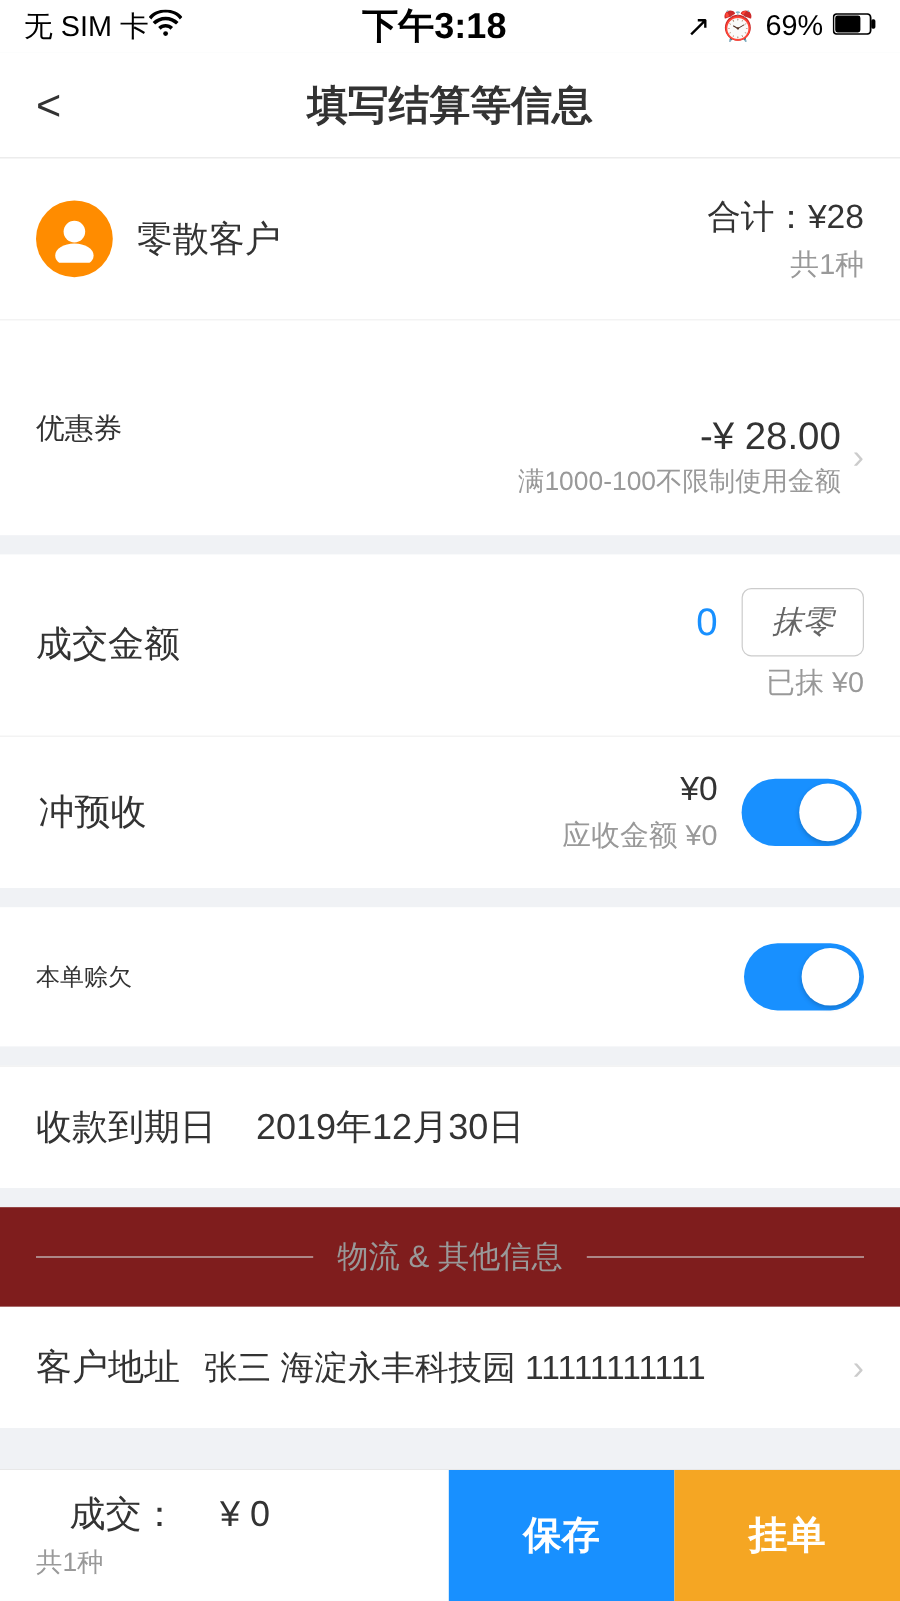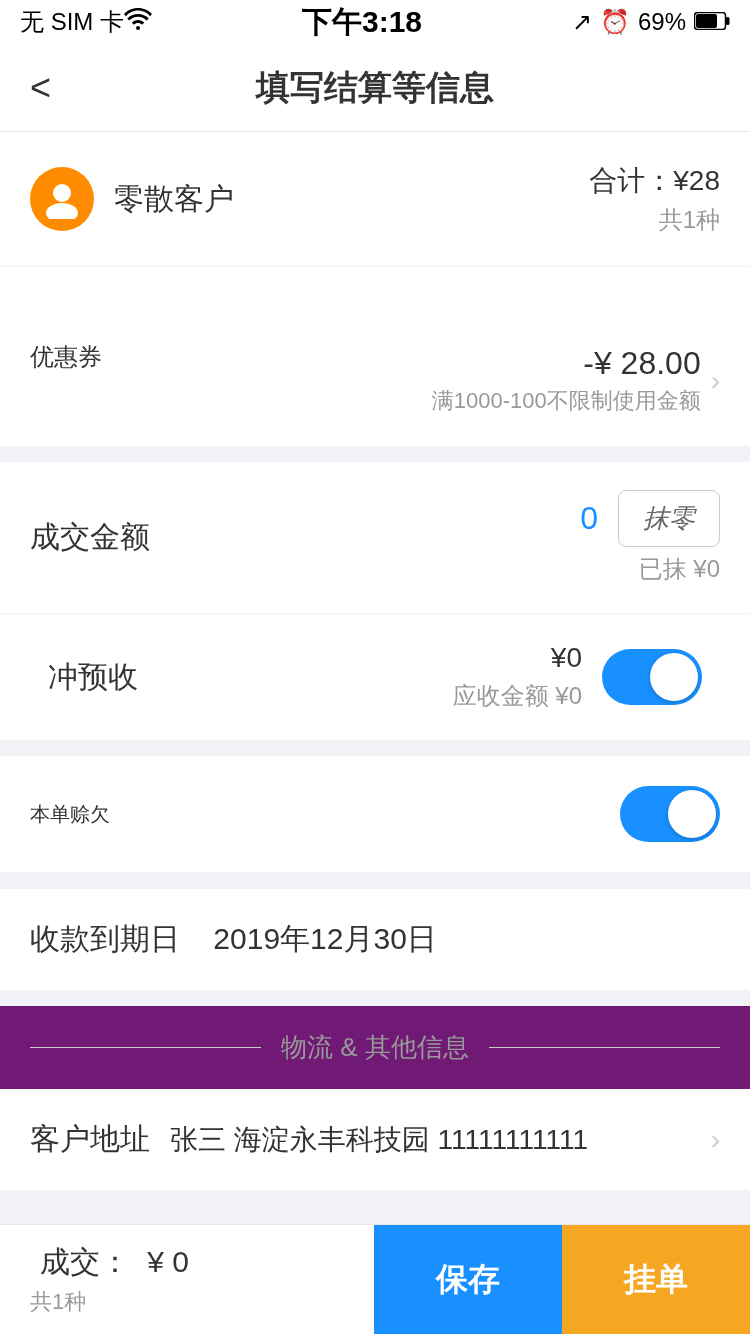--- a/index.html
+++ b/index.html
@@ -126,21 +126,21 @@
       background: #fff;
       font-style: italic;
     }
     .transaction-sub { font-size: 24px; color: #999; margin-top: 6px; text-align: right; }
 
     
     .advance-row {
       display: flex;
       align-items: center;
       justify-content: space-between;
-      padding: 28px 48px;
+      padding: 28px 32px;
     }
     .advance-label { font-size: 30px; color: #333; }
     .advance-right { display: flex; align-items: center; gap: 20px; text-align: right; }
     .advance-amount { font-size: 28px; color: #333; }
     .advance-sub { font-size: 24px; color: #999; margin-top: 6px; }
 
     
     .toggle {
       width: 100px;
       height: 56px;
@@ -174,21 +174,21 @@
     
     .due-date-row {
       background: #fff;
       padding: 30px 30px;
       border-top: 1px solid #f0f0f0;
     }
     .due-date-text { font-size: 30px; color: #333; }
 
     
     .logistics-section {
-      background: #701a75;
+      background: #7f1d1d;
       display: flex;
       align-items: center;
       justify-content: center;
       padding: 24px 30px;
       margin-bottom: 0;
     }
     .logistics-line {
       flex: 1;
       height: 1px;
       background: #ccc;
@@ -228,21 +228,21 @@
       background: #fff;
       display: flex;
       align-items: center;
       border-top: 1px solid #e8e8e8;
     }
     .bottom-summary {
       flex: 1;
       padding: 0 30px;
     }
     .bottom-summary-top { font-size: 26px; color: #333; }
-    .bottom-summary-top span { font-size: 30px; color: #333; margin-left: 10px; }
+    .bottom-summary-top span { font-size: 30px; color: #333; margin-left: 28px; }
     .bottom-summary-bottom { font-size: 22px; color: #999; margin-top: 4px; }
     .bottom-btn {
       height: 110px;
       width: 188px;
       display: flex;
       align-items: center;
       justify-content: center;
       font-size: 32px;
       font-weight: 600;
       color: #fff;

